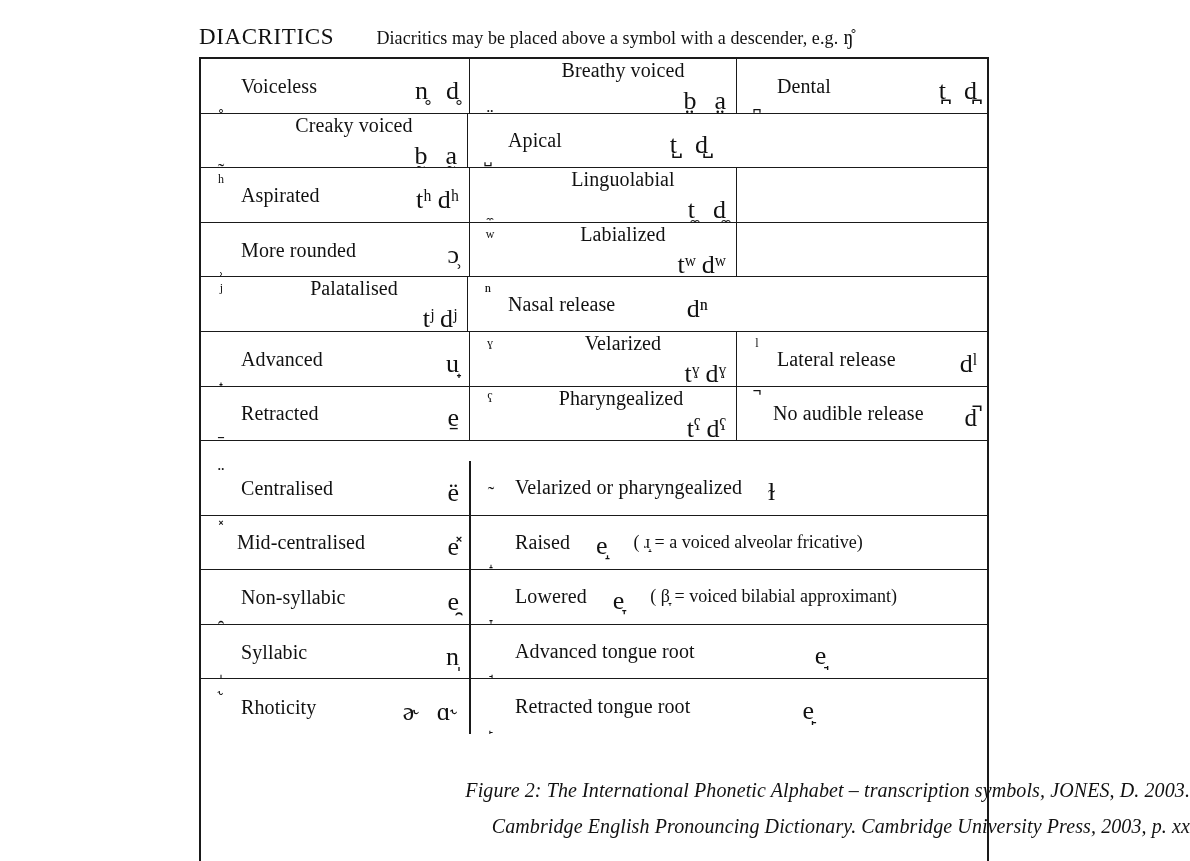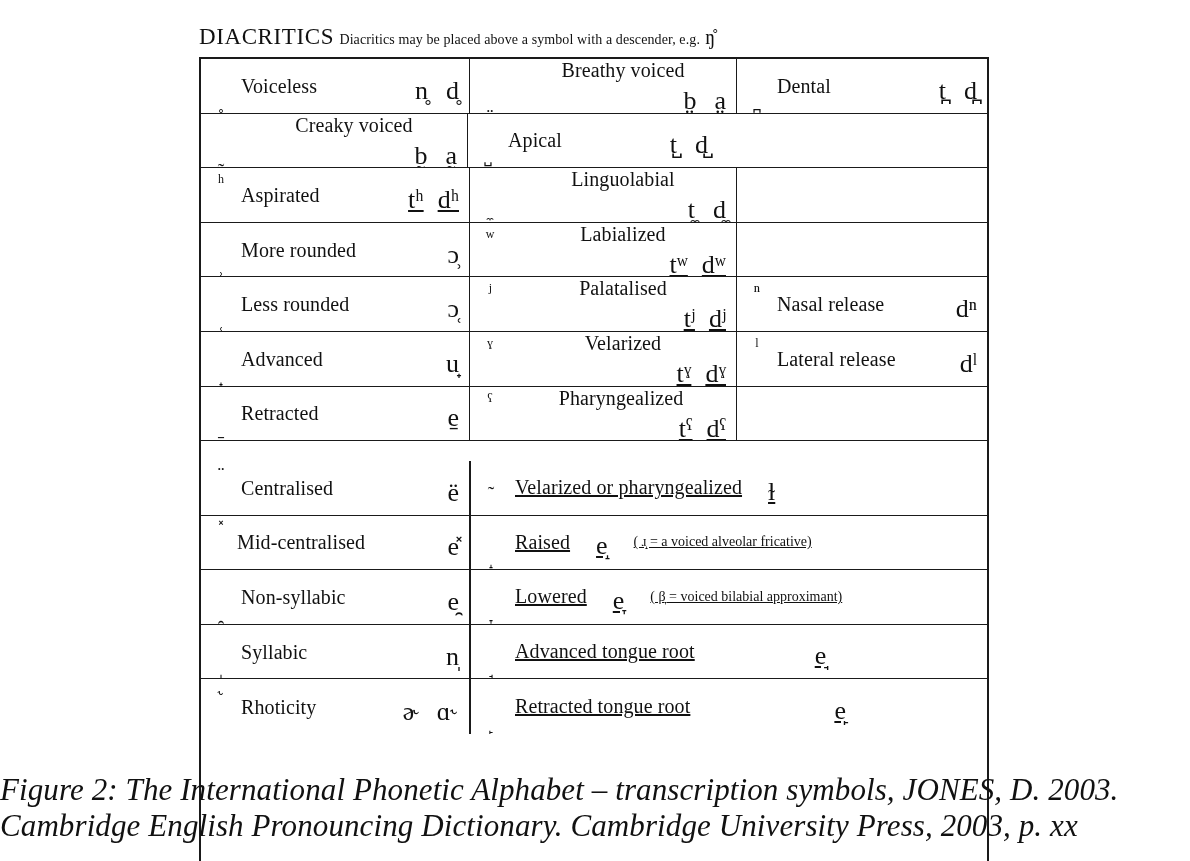--- a/index.html
+++ b/index.html
@@ -25,21 +25,22 @@
     font-size: 21px;
     line-height: 26px;
     white-space: nowrap;
     letter-spacing: 0.1px;
   }
   #ipa-header .hdr-title {
     font-size: 23px;
     letter-spacing: 0.6px;
   }
   #ipa-header .hdr-note {
-    font-size: 14px;
+    font-size: 18px;
+    margin-left: 37px;
   }
   #ipa-header .hdr-example {
     font-size: 20px;
   }
 
   
   #diacritics-table {
     position: absolute;
     left: 199px;
     top: 57px;
@@ -112,87 +113,86 @@
     padding-right: 10px;
     font-size: 26px;
     line-height: 30px;
     white-space: nowrap;
     display: flex;
     align-items: center;
     gap: 18px;
     position: relative;
     top: 5px;
   }
-  .syms.nogap { gap: 14px; text-decoration: underline; }
+  .syms.nogap { gap: 6px; }
   .syms.small { font-size: 25px; }
 
   
   .wrow {
     display: flex;
     flex-direction: row;
     align-items: center;
     height: 54.6px;
     border-bottom: 1.6px solid #1a1a1a;
     box-sizing: border-box;
     position: relative;
   }
-  .wrow.final { border-bottom: none; gap: 32px; }
+  .wrow.final { border-bottom: none; }
 
   .wlbl {
     font-size: 20px;
     white-space: nowrap;
     padding-left: 44px;
     letter-spacing: 0.1px;
   }
   .wsym {
     font-size: 26px;
     padding-left: 26px;
     position: relative;
     top: 4px;
     white-space: nowrap;
   }
   .wnote {
-    font-size: 14px;
+    font-size: 18px;
     padding-left: 26px;
     white-space: nowrap;
   }
 
   .left-pane {
     position: absolute;
     left: 0;
     top: 0;
     width: 269px;
   }
   .right-pane {
     position: absolute;
     left: 269px;
     top: 0;
     width: 519px;
     border-left: 1.6px solid #1a1a1a;
     box-sizing: border-box;
-    text-decoration: underline;
   }
   .split-section {
     position: absolute;
     left: 0;
     top: 402px;
     width: 100%;
     height: 252px;
     padding-left: 16px;
   }
 
   
   #figure-caption {
     position: absolute;
     left: 0;
     top: 772px;
     width: 1190px;
-    text-align: left;
+    text-align: right;
     font-style: italic;
-    font-size: 31px;
+    font-size: 20px;
     line-height: 36px;
     letter-spacing: 0.1px;
   }
 </style>
 </head>
 <body>
 
 <div id="ipa-header">
   <span class="hdr-title">DIACRITICS</span>
   <span class="hdr-note">Diacritics may be placed above a symbol with a descender, e.g.</span>
@@ -280,27 +280,20 @@
         <span class="mark hi">ʷ</span>
         <span class="lbl">Labialized</span>
         <span class="syms nogap">
           <span>tʷ</span>
           <span>dʷ</span>
         </span>
       </div>
     </div>
 
     <div class="trow">
-      <div class="tcell c1">
-        <span class="mark">̜</span>
-        <span class="lbl">Less rounded</span>
-        <span class="syms">
-          <span>ɔ̜</span>
-        </span>
-      </div>
       <div class="tcell c2">
         <span class="mark hi">ʲ</span>
         <span class="lbl">Palatalised</span>
         <span class="syms nogap">
           <span>tʲ</span>
           <span>dʲ</span>
         </span>
       </div>
       <div class="tcell c3">
         <span class="mark hi">ⁿ</span>
@@ -343,20 +336,27 @@
         <span class="syms">
           <span>e̠</span>
         </span>
       </div>
       <div class="tcell c2">
         <span class="mark hi">ˤ</span>
         <span class="lbl tight">Pharyngealized</span>
         <span class="syms nogap">
           <span>tˤ</span>
           <span>dˤ</span>
+        </span>
+      </div>
+      <div class="tcell c3">
+        <span class="mark hi">̚</span>
+        <span class="lbl tight">No audible release</span>
+        <span class="syms small">
+          <span>d̚</span>
         </span>
       </div>
     </div>
   </div>
 
   <div class="split-section">
 
     <div class="left-pane">
       <div class="trow">
         <div class="tcell c1">

